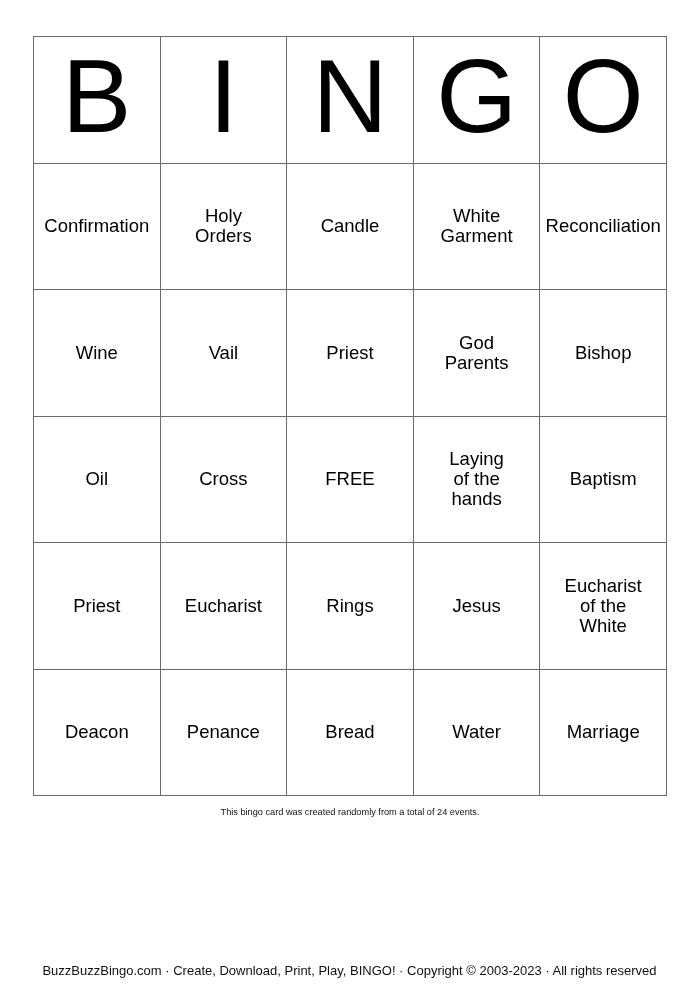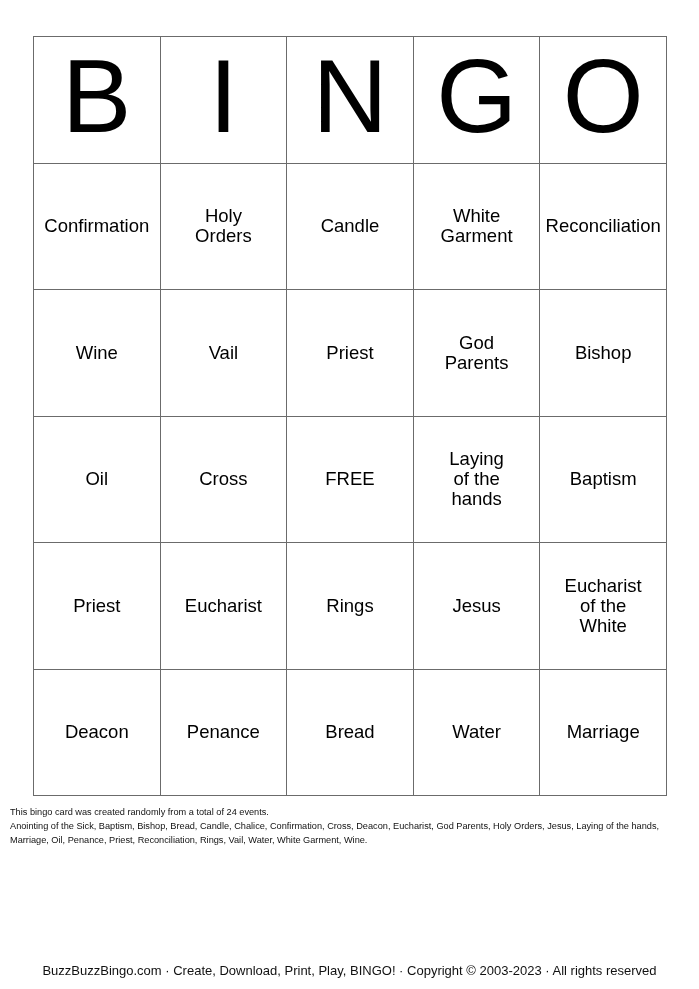--- a/index.html
+++ b/index.html
@@ -47,20 +47,21 @@
       display: block;
     }
     .info {
       position: absolute;
       left: 10px;
       top: 805px;
       width: 680px;
       font-size: 9.2px;
       line-height: 14px;
       color: #111;
+      text-align: center;
     }
     .credit {
       position: absolute;
       left: 0;
       top: 963px;
       width: 699px;
       text-align: center;
       font-size: 13px;
       color: #111;
     }
@@ -167,16 +168,15 @@
         </td>
       <td class="cell">
           <span>Marriage</span>
         </td>
     </tr>
   </tbody>
 </table>
 
 <div class="info">
   <div>This bingo card was created randomly from a total of 24 events.</div>
-  <div>Anointing of the Sick, Baptism, Bishop, Bread, Candle, Chalice, Confirmation, Cross, Deacon, Eucharist, God Parents, Holy Orders, Jesus, Laying of the hands, Marriage, Oil, Penance, Priest, Reconciliation, Rings, Vail, Water, White Garment, Wine.</div>
 </div>
 
 <div class="credit">BuzzBuzzBingo.com · Create, Download, Print, Play, BINGO! · Copyright © 2003-2023 · All rights reserved</div>
 
 </body></html>

